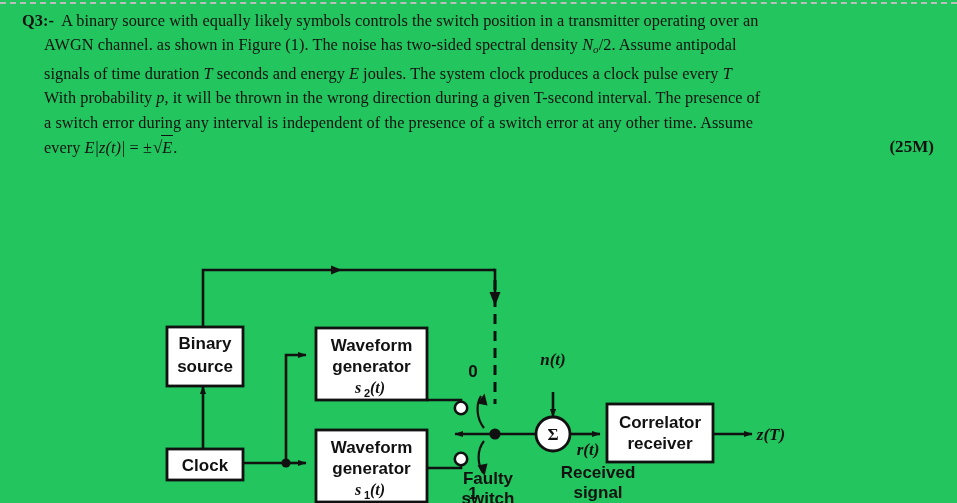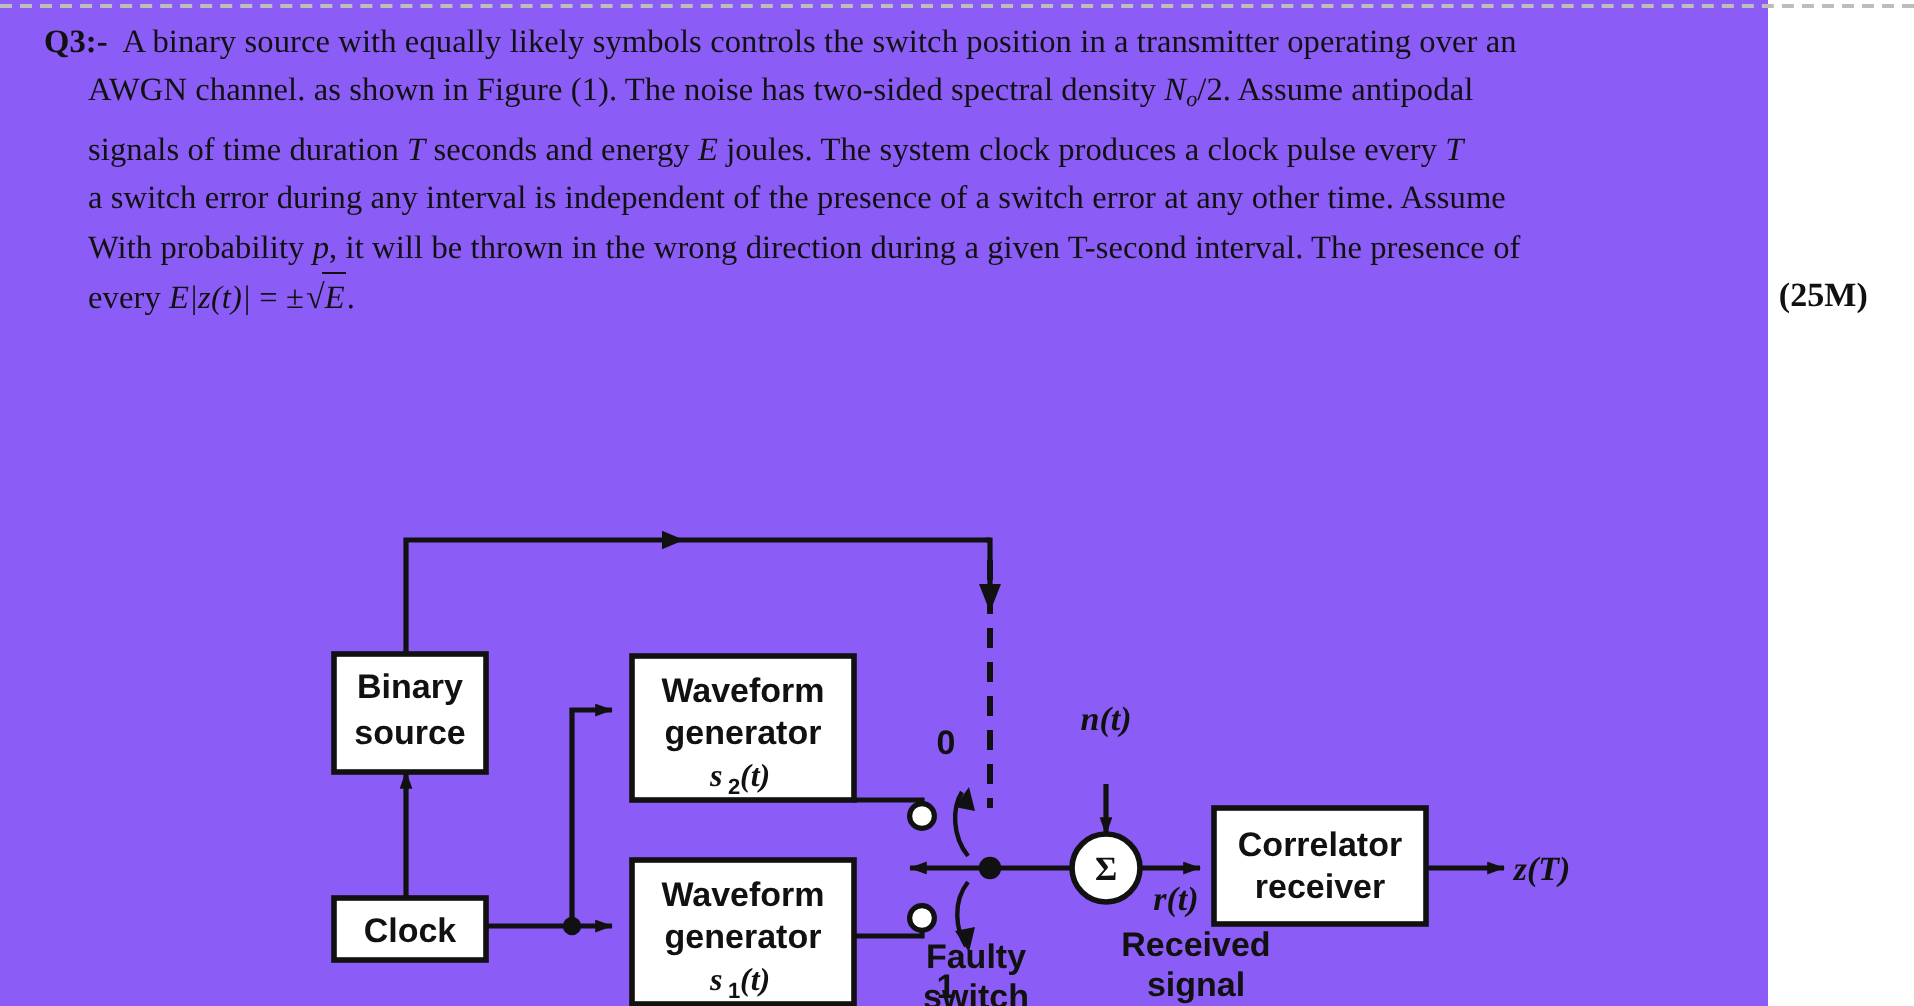--- a/index.html
+++ b/index.html
@@ -10,23 +10,23 @@
   body {
     width: 957px;
     height: 503px;
     position: relative;
     overflow: hidden;
     font-family: "Liberation Serif", serif;
     color: #1a1a1a;
   }
   #page {
     position: relative;
-    width: 884px;
+    width: 957px;
     height: 503px;
-    background: #8b5cf6;
+    background: #22c55e;
     text-decoration: underline;
   }
   .top-rule {
     position: absolute;
     left: 0;
     top: 2px;
     width: 957px;
     height: 0;
     border-top: 2px dashed #bdbdbd;
   }
@@ -148,25 +148,25 @@
       <span>AWGN channel. as shown in Figure (1). The noise has two-sided spectral density </span><span class="mi">N</span><span class="mi-sub">o</span><span>/2. Assume antipodal</span>
     </div>
 
     <div class="qline indent">
       <span>signals of time duration </span><span class="mi">T</span><span> seconds and energy </span><span class="mi">E</span><span> joules. The system clock produces a clock pulse every </span><span class="mi">T</span>
     </div>
 
 
 
     <div class="qline indent">
+      <span>With probability </span><span class="mi">p</span><span>, it will be thrown in the wrong direction during a given T-second interval. The presence of</span>
+    </div>
+
+    <div class="qline indent">
       <span>a switch error during any interval is independent of the presence of a switch error at any other time. Assume</span>
-    </div>
-
-    <div class="qline indent">
-      <span>With probability </span><span class="mi">p</span><span>, it will be thrown in the wrong direction during a given T-second interval. The presence of</span>
     </div>
 
     <div class="qline indent lastline">
       <span>every </span><span class="mi">E|z(t)|</span><span> = ±</span><span class="sqrt-wrap"><span class="sqrt-sym">√</span><span class="sqrt-radicand">E</span></span><span>.</span>
       <span class="marks" style="top:0;">(25M)</span>
     </div>
 
   </div>
 
   <div id="diagram">

